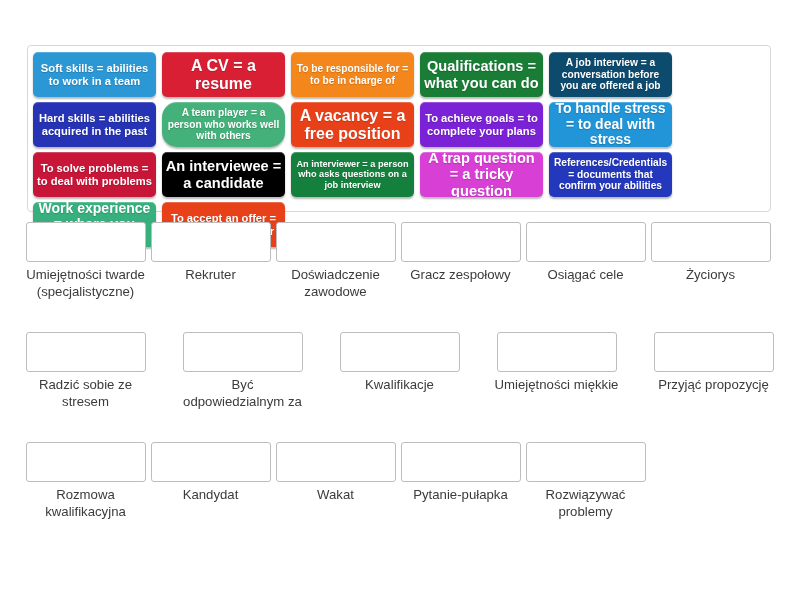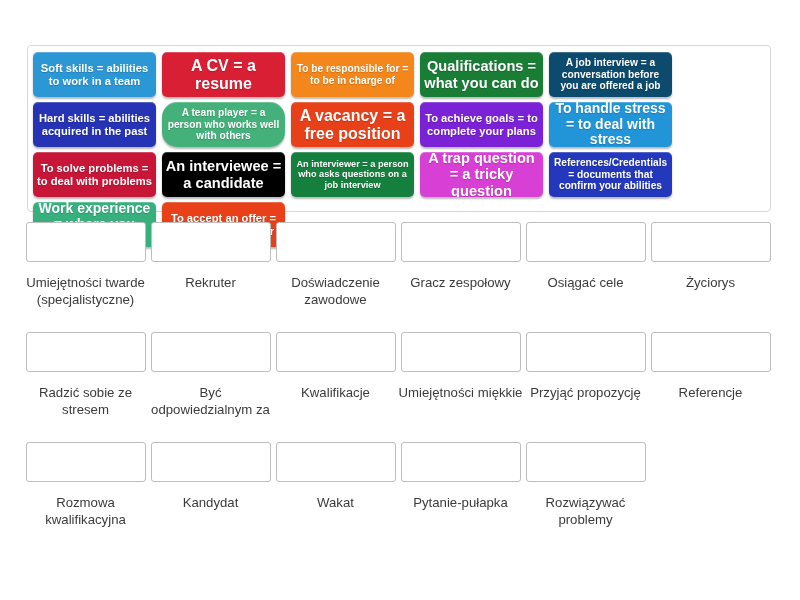--- a/index.html
+++ b/index.html
@@ -93,32 +93,32 @@
   .drop-slot {
     width: 120px;
     height: 40px;
     border: 1px solid #bdbdbd;
     border-radius: 3px;
     background: #ffffff;
     cursor: pointer;
   }
 
   .answer-label {
-    margin-top: 12px;
+    margin-top: 4px;
     width: 124px;
     text-align: center;
     font-size: 13.2px;
     color: #3b3b3b;
     line-height: 1.32;
     font-weight: normal;
   }
 
   
   .row-1 { margin-bottom: 0px; }
-  .row-2 { margin-bottom: 0px; }
+  .row-2 { margin-bottom: 0px; gap: 32px; }
 </style>
 </head>
 <body>
 
 <div id="app">
 
   <div class="tile-bank" id="tile-bank">
       <div class="tile" style="background: rgb(43, 151, 212);">
         <span class="tile-text fs-11">Soft skills = abilities to work in a team</span>
       </div>

